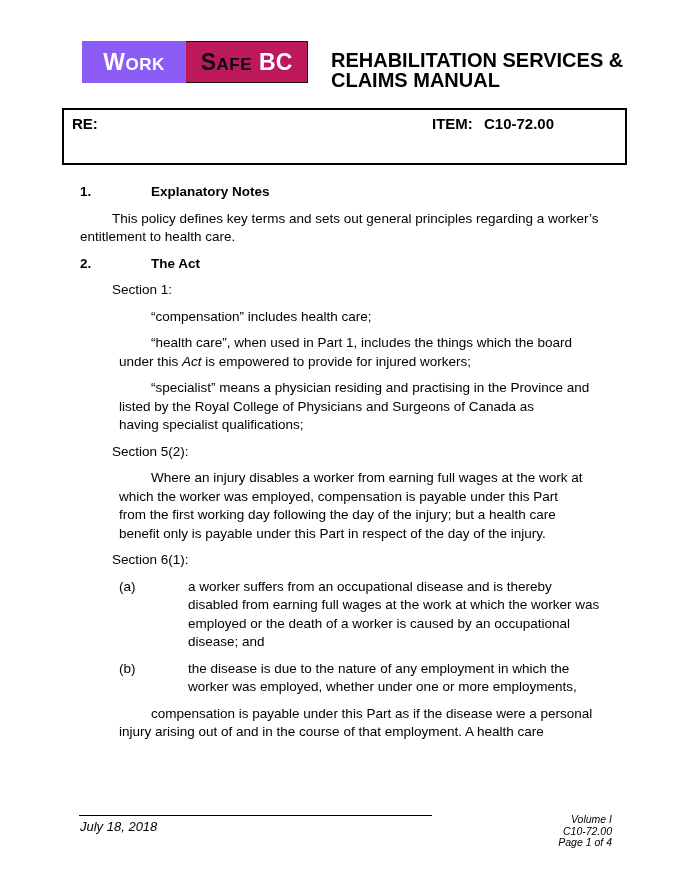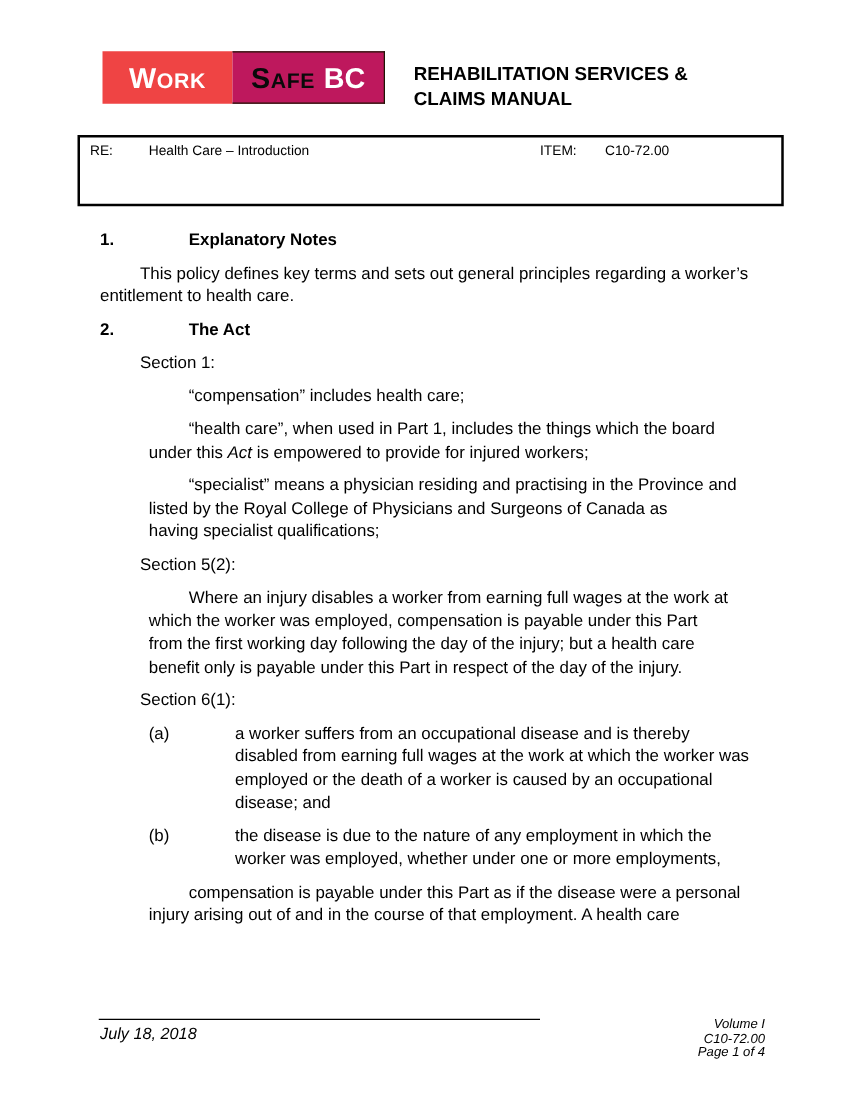--- a/index.html
+++ b/index.html
@@ -5,47 +5,47 @@
   html,body { margin:0; padding:0; background:#fff; }
   .page {
     position:relative; width:690px; height:891px; background:#ffffff;
     font-family:"Liberation Sans","DejaVu Sans",sans-serif; color:#000;
     overflow:hidden;
   }
 
   
   .logo { position:absolute; left:82px; top:41px; height:42px; display:flex; }
   .logo-black {
-    background:#ef4444; width:104px; height:42px;
+    background:#8b5cf6; width:104px; height:42px;
     display:flex; align-items:center; justify-content:center;text-align:right;
   }
   .logo-orange {
     background:#be185d; width:122px; height:42px; box-sizing:border-box;
     border:1px solid #201505; border-left:none;
     display:flex; align-items:center; justify-content:center; gap:7px;
   }
   .logo-word { font-weight:bold; letter-spacing:0.5px; line-height:1; }
   .logo-word .lg { font-size:23px; }
   .logo-word .sm { font-size:17px; }
   .word-white { color:#fff; }
   .word-black { color:#0a0a0a; }
   .logo-bc { font-weight:bold; font-size:23px; color:#fff; line-height:1; }
 
   
   .manual-title {
     position:absolute; left:331px; top:50px;
-    font-weight:bold; font-size:15px; line-height:20px; white-space:pre-line;
+    font-weight:bold; font-size:20px; line-height:20px; white-space:pre-line;
   }
 
   
   .re-box {
     position:absolute; left:62px; top:108px; width:565px; height:57px;
     border:2px solid #000; box-sizing:border-box;
   }
-  .re-box span { position:absolute; top:5px; font-weight:normal; font-size:11px; }
+  .re-box span { position:absolute; top:5px; font-weight:bold; font-size:15px; }
   .re-label   { left:8px; }
   .re-value   { left:55px; }
   .item-label { left:368px; }
   .item-value { left:420px; }
 
   
   .content {
     position:absolute; left:80px; top:183px; width:532px;
     font-size:13.5px; line-height:18.5px;
   }
@@ -90,21 +90,20 @@
       <span class="logo-word word-black"><span class="lg">S</span><span class="sm">AFE</span></span>
       <span class="logo-bc">BC</span>
     </div>
   </div>
 
   <div class="manual-title">REHABILITATION SERVICES &amp;
 CLAIMS MANUAL</div>
 
   <div class="re-box">
     <span class="re-label">RE:</span>
-    <span class="re-value">Health Care – Introduction</span>
     <span class="item-label">ITEM:</span>
     <span class="item-value">C10-72.00</span>
   </div>
 
   <div class="content">
     <div>
         <div class="blk h">
           <span class="num">1.</span>
           <span class="txt">Explanatory Notes</span>
         </div>

